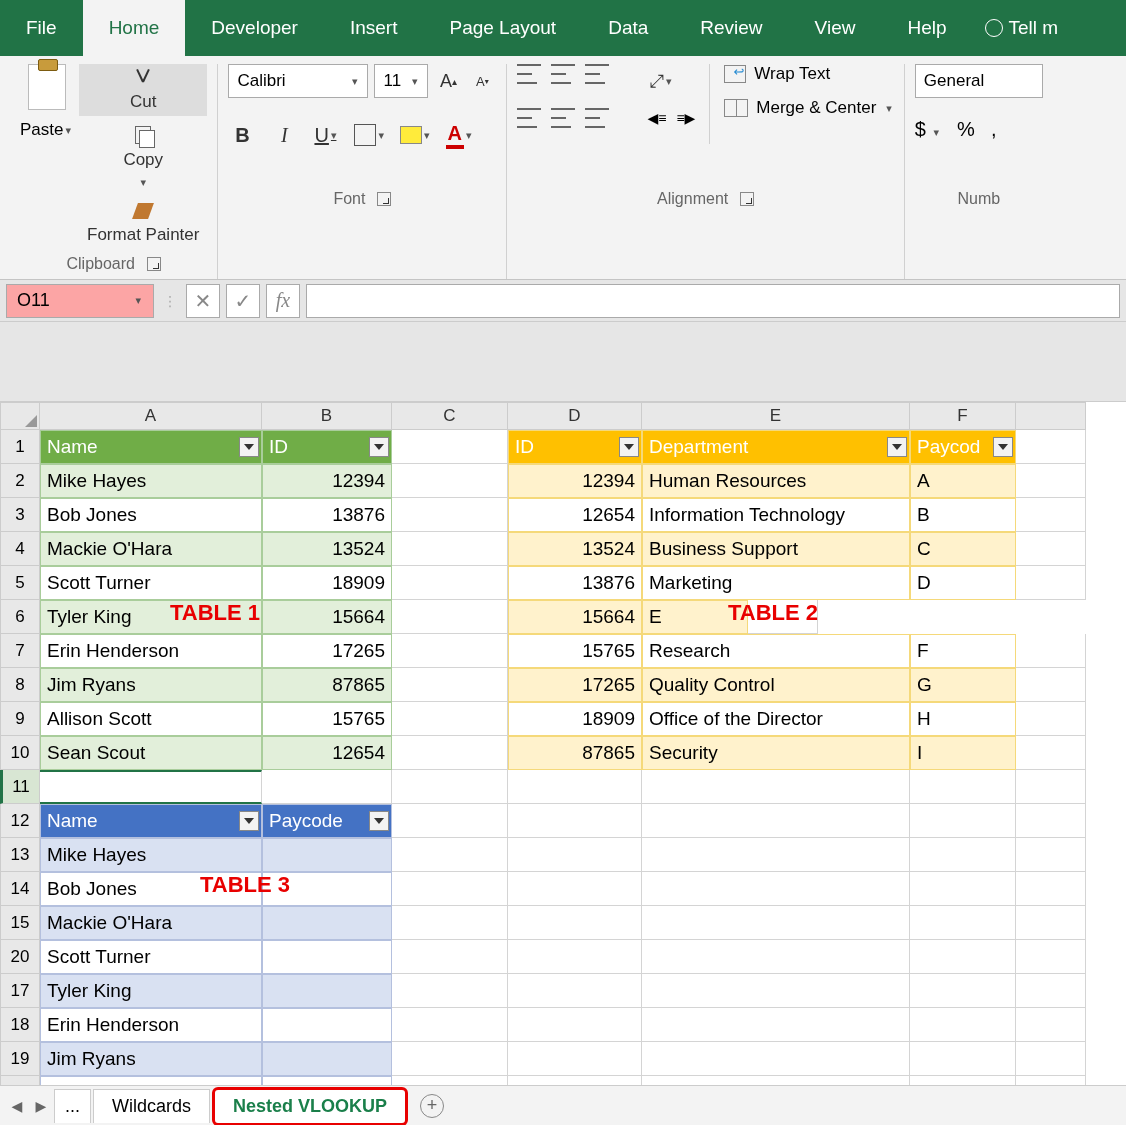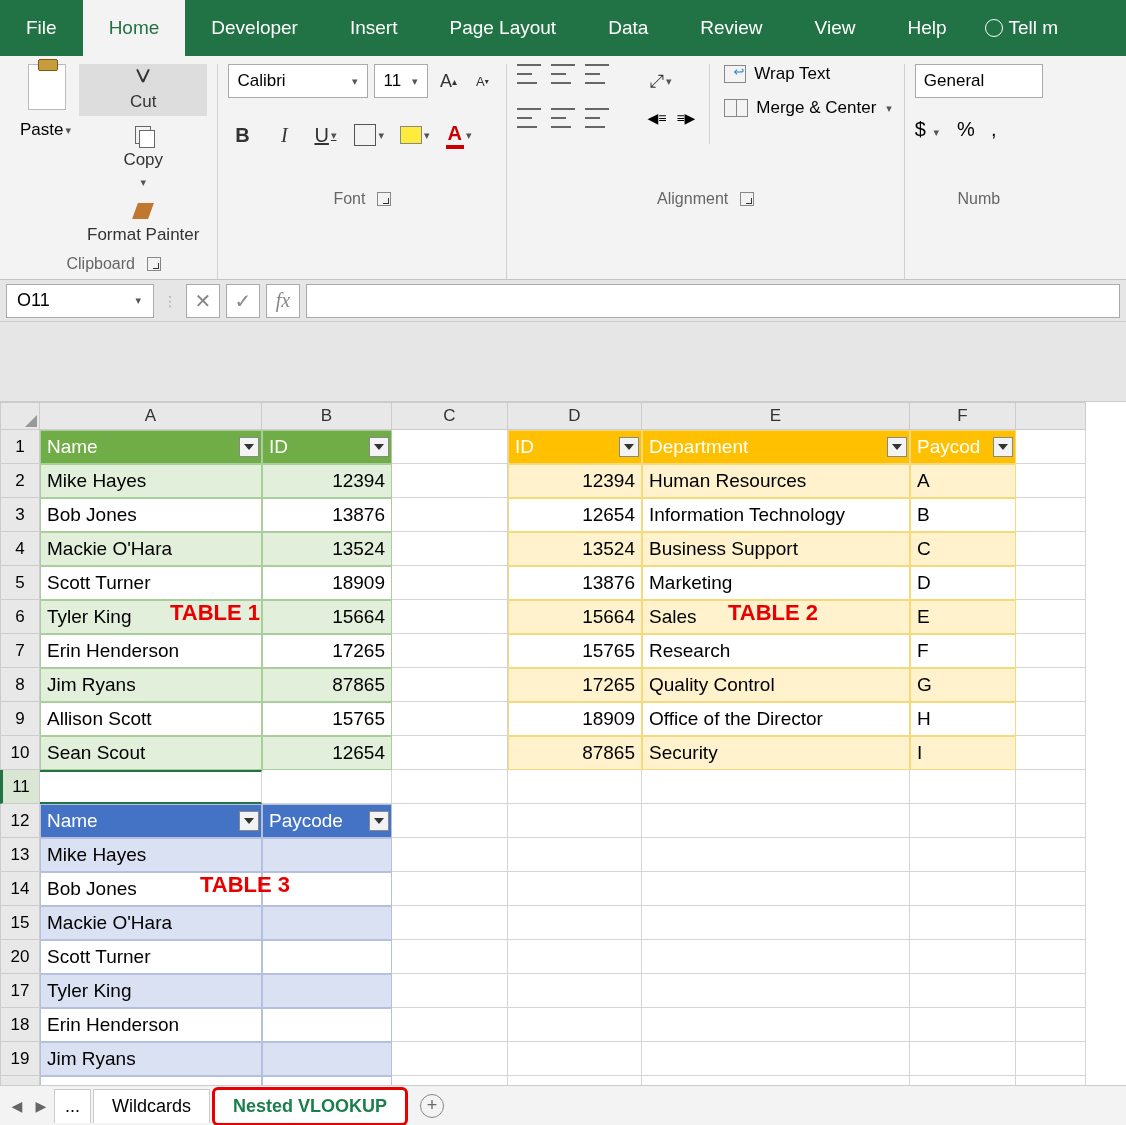--- a/index.html
+++ b/index.html
@@ -54,21 +54,21 @@
   .wrap-row{display:flex;align-items:center;gap:8px;}
   .wrap-icn{width:22px;height:18px;border:1px solid #888;position:relative;}
   .wrap-icn:after{content:"↩";position:absolute;right:1px;top:-2px;font-size:13px;color:#268bd2;}
   .merge-icn{width:24px;height:18px;border:1px solid #888;display:flex;}
   .merge-icn div{flex:1;border-right:1px solid #888;} .merge-icn div:last-child{border:none;}
   .num-format{width:128px;height:34px;border:1px solid #aaa;background:#fff;display:flex;align-items:center;padding:0 8px;font-size:17px;}
   .num-row2{display:flex;gap:16px;margin-top:14px;font-size:20px;}
 
   
   .fbar{height:42px;background:#e6e6e6;border-bottom:1px solid #ccc;display:flex;align-items:center;padding:4px 6px;gap:6px;}
-  .namebox{width:148px;height:34px;background:#ffffff;border:1px solid #aaa;display:flex;align-items:center;padding:0 10px;font-size:18px;}
+  .namebox{width:148px;height:34px;background:#fca5a5;border:1px solid #aaa;display:flex;align-items:center;padding:0 10px;font-size:18px;}
   .fx-sep{width:20px;display:flex;justify-content:center;color:#aaa;}
   .fx-btn{width:34px;height:34px;display:flex;align-items:center;justify-content:center;color:#888;font-size:20px;background:#fff;border:1px solid #aaa;}
   .fx-label{font-style:italic;font-family:serif;}
   .formula-input{flex:1;height:34px;background:#fff;border:1px solid #aaa;}
   .colhdr-row{display:flex;height:28px;}
   .corner{width:40px;background:#e8e8e8;border:1px solid #ccc;position:relative;}
   .corner:after{content:"";position:absolute;right:2px;bottom:2px;width:0;height:0;border-left:12px solid transparent;border-bottom:12px solid #999;}
   .colhdr{background:#e8e8e8;border:1px solid #ccc;border-left:none;display:flex;align-items:center;justify-content:center;font-size:17px;color:#333;}
   .rowhdr{width:40px;background:#e8e8e8;border:1px solid #ccc;border-top:none;display:flex;align-items:center;justify-content:center;font-size:17px;}
   .row{display:flex;height:34px;}
@@ -355,21 +355,20 @@
           <div class="cell cE t2-odd t2-cell">Marketing</div>
           <div class="cell cF t2-odd t2-cell">D</div>
           <div class="cell cG"></div>
         </div>
         <div class="row">
           <div class="rowhdr">6</div>
           <div class="cell cA t1-even t1-cell">Tyler King</div>
           <div class="cell cB t1-even t1-cell num">15664</div>
           <div class="cell cC"></div>
           <div class="cell cD t2-even t2-cell num">15664</div>
-          <div class="cell cE t2-even t2-cell">Sales</div>
           <div class="cell cF t2-even t2-cell">E</div>
           <div class="cell cG"></div>
         </div>
         <div class="row">
           <div class="rowhdr">7</div>
           <div class="cell cA t1-odd t1-cell">Erin Henderson</div>
           <div class="cell cB t1-odd t1-cell num">17265</div>
           <div class="cell cC"></div>
           <div class="cell cD t2-odd t2-cell num">15765</div>
           <div class="cell cE t2-odd t2-cell">Research</div>

